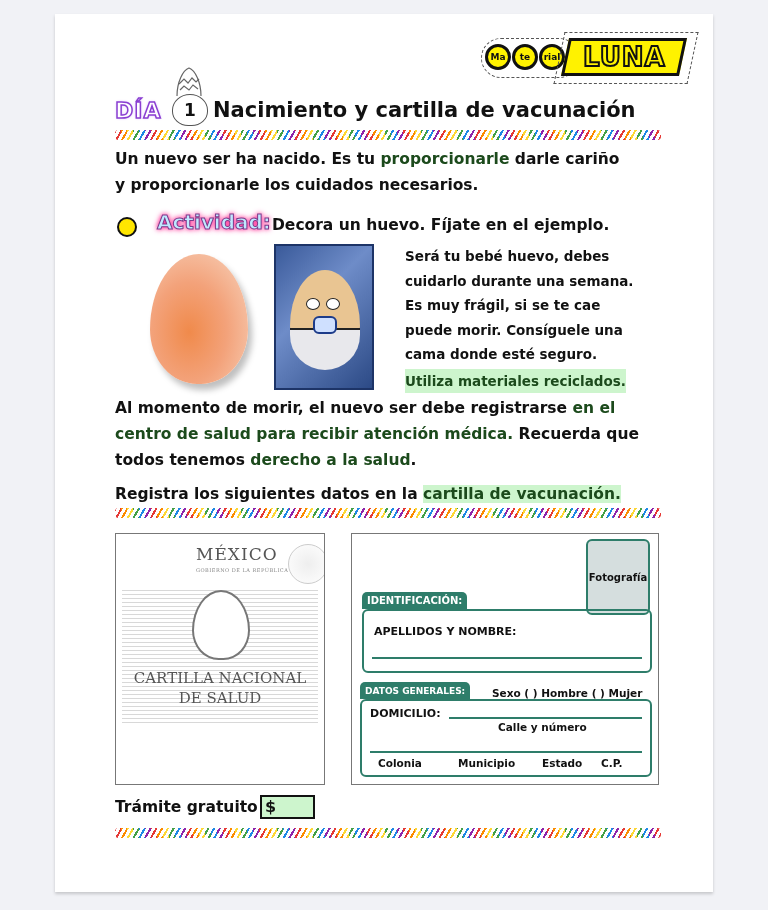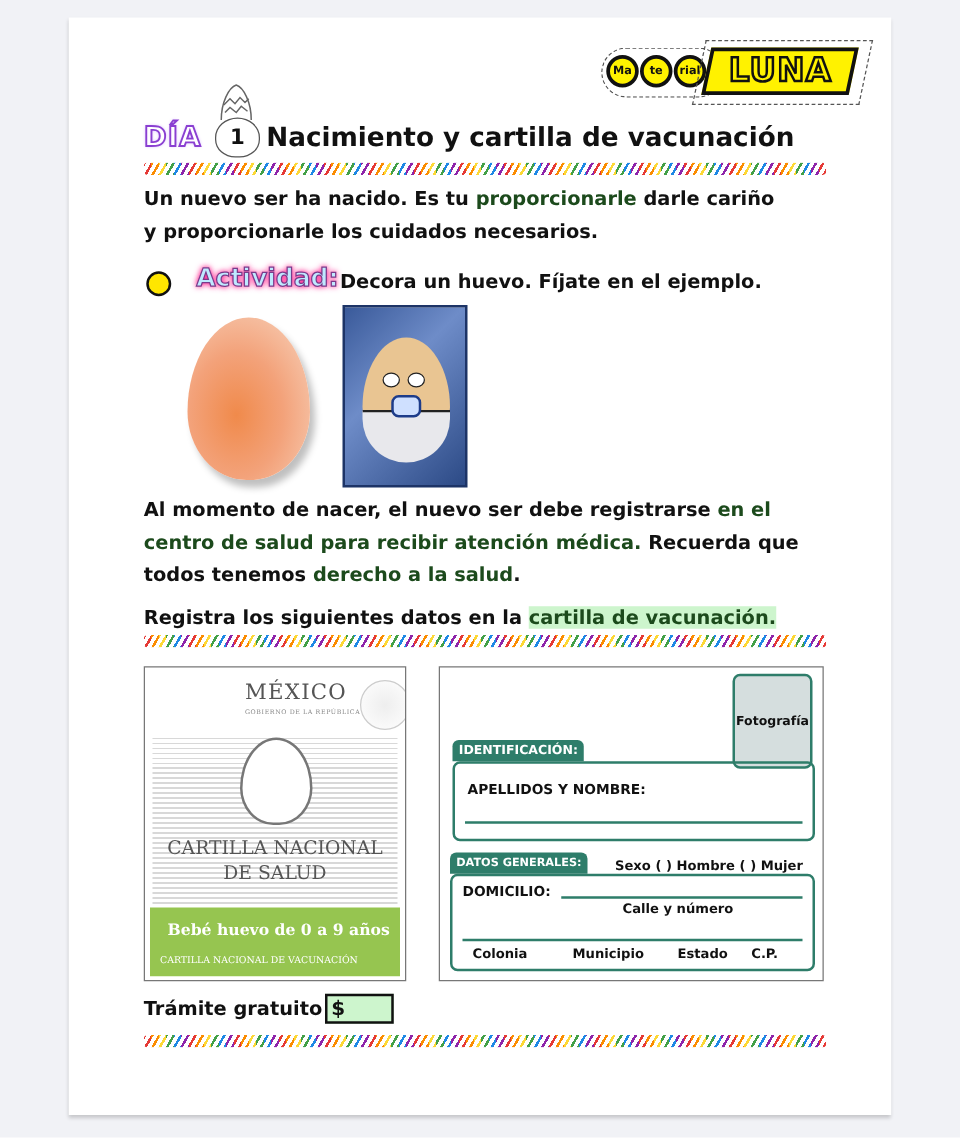--- a/index.html
+++ b/index.html
@@ -88,44 +88,48 @@
 
   <div class="abs egg-photo"></div>
   <div class="abs decor">
     <div class="e"></div>
     <div class="dia2"></div>
     <div class="eye" style="left:30px"></div>
     <div class="eye" style="left:50px"></div>
     <div class="pac"></div>
   </div>
 
+  <div class="abs side">
+    <div>Será tu bebé huevo, debes</div>
+    <div>cuidarlo durante una semana.</div>
+    <div>Es muy frágil, si se te cae</div>
+    <div>puede morir. Consíguele una</div>
+    <div>cama donde esté seguro.</div>
+    <div class="green hl" style="margin-top:2px;display:inline-block;font-size:13.5px">Utiliza materiales reciclados.</div>
+  </div>
 
   <div class="abs para" style="left:60px;top:381px;">
-    <span>Al momento de nacer, el nuevo ser debe registrarse </span><span class="green">en el</span><br>
+    <span>Al momento de morir, el nuevo ser debe registrarse </span><span class="green">en el</span><br>
     <span class="green">centro de salud para recibir atención médica.</span><span> Recuerda que</span><br>
     <span>todos tenemos </span><span class="green">derecho a la salud</span><span>.</span>
   </div>
   <div class="abs para" style="left:60px;top:467px;">
     <span>Registra los siguientes datos en la </span><span class="hl green">cartilla de vacunación.</span>
   </div>
   <div class="abs wave" style="top:494px"></div>
 
   <div class="abs card1">
     <div class="lines"></div>
     <div class="mexico">MÉXICO</div>
     <div class="gob">GOBIERNO DE LA REPÚBLICA</div>
     <div class="seal"></div>
     <div class="cegg"></div>
     <div class="cname">
       <div>CARTILLA NACIONAL</div>
       <div>DE SALUD</div>
-    </div>
-    <div class="gband">
-      <div class="a">Bebé huevo de 0 a 9 años</div>
-      <div class="b">CARTILLA NACIONAL DE VACUNACIÓN</div>
     </div>
   </div>
 
   <div class="abs card2">
     <div class="foto">Fotografía</div>
     <div class="tab" style="left:10px;top:58px">IDENTIFICACIÓN:</div>
     <div class="box" style="left:10px;top:75px;width:290px;height:64px">
       <div class="lbl" style="left:10px;top:14px">APELLIDOS Y NOMBRE:</div>
       <div class="rule" style="left:8px;right:8px;top:46px"></div>
     </div>

